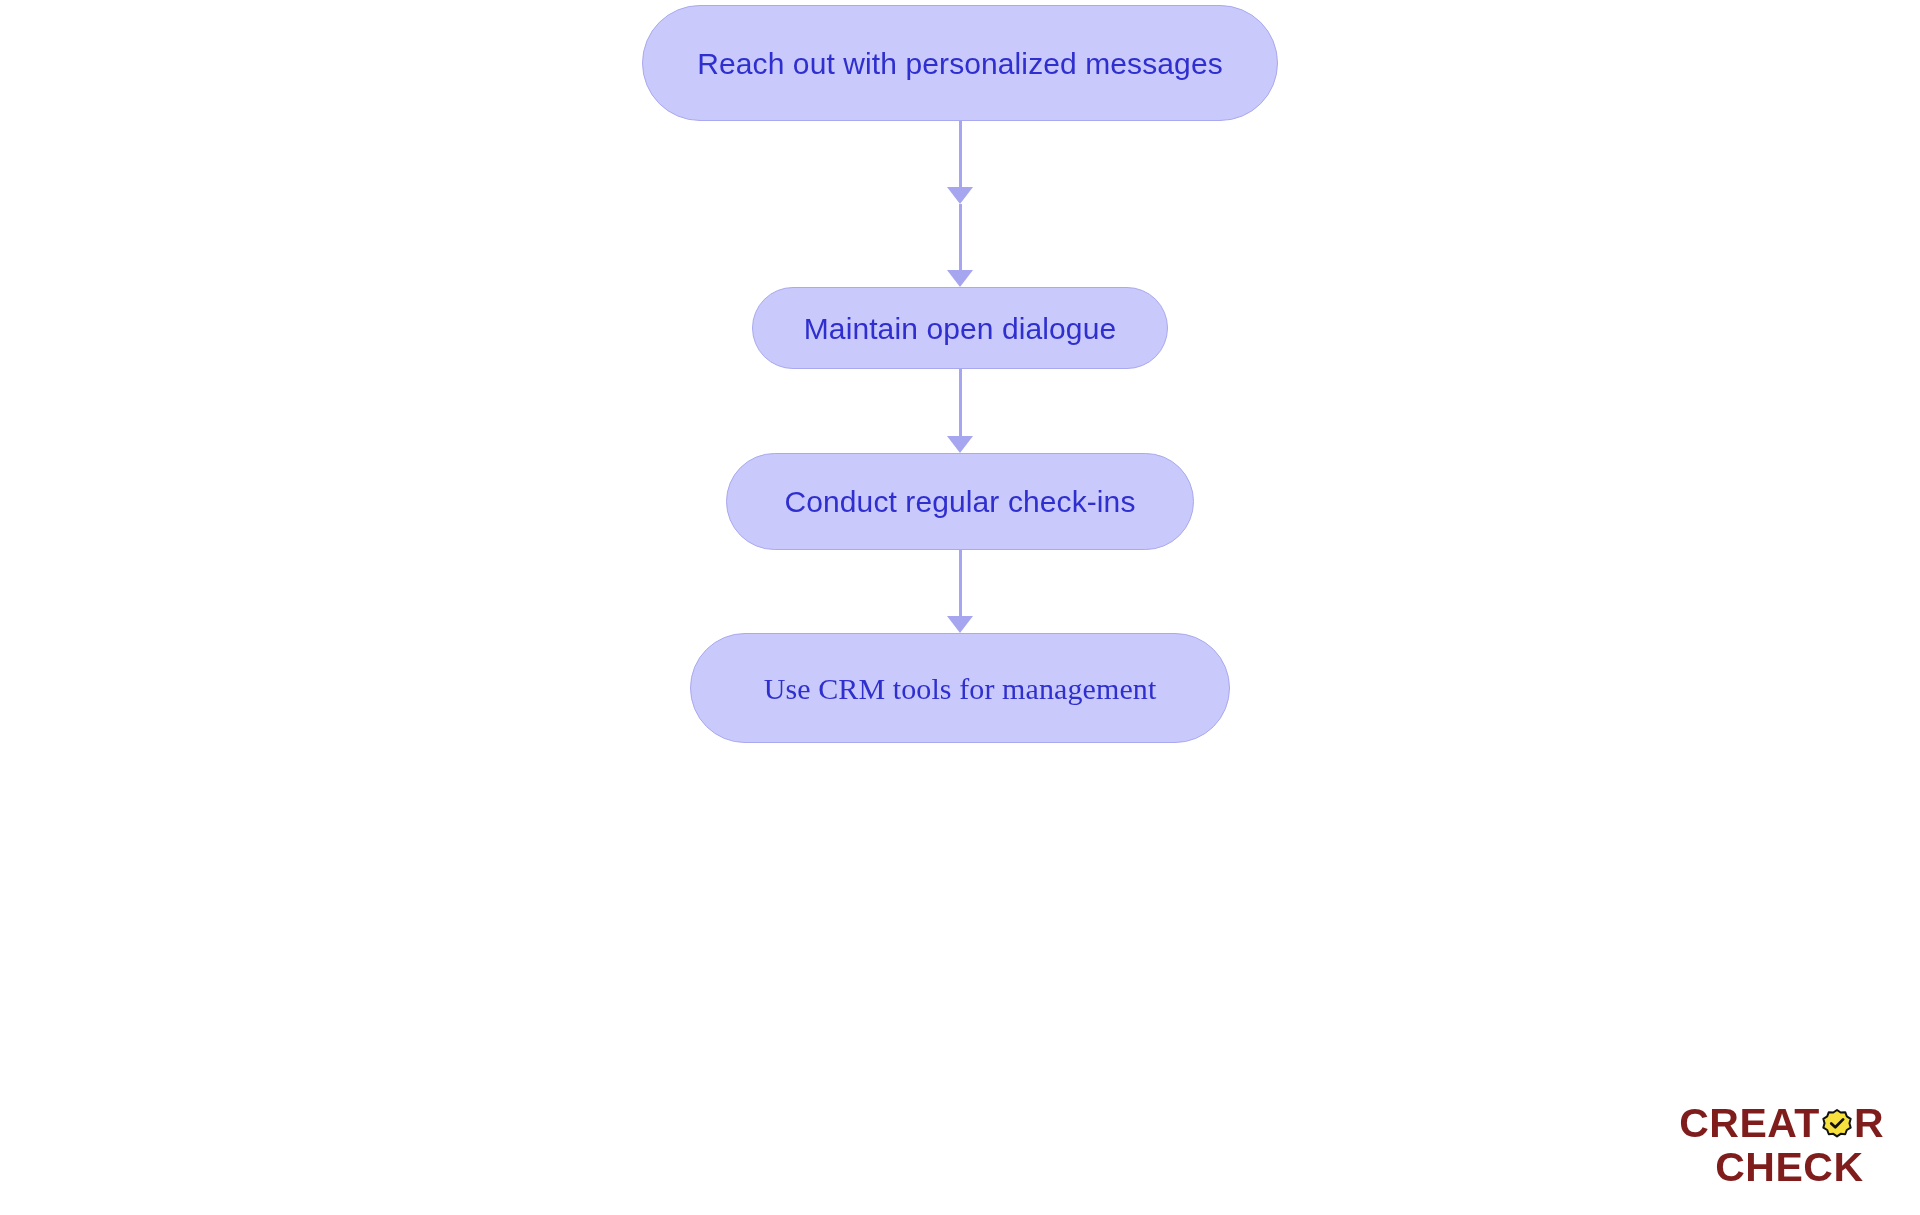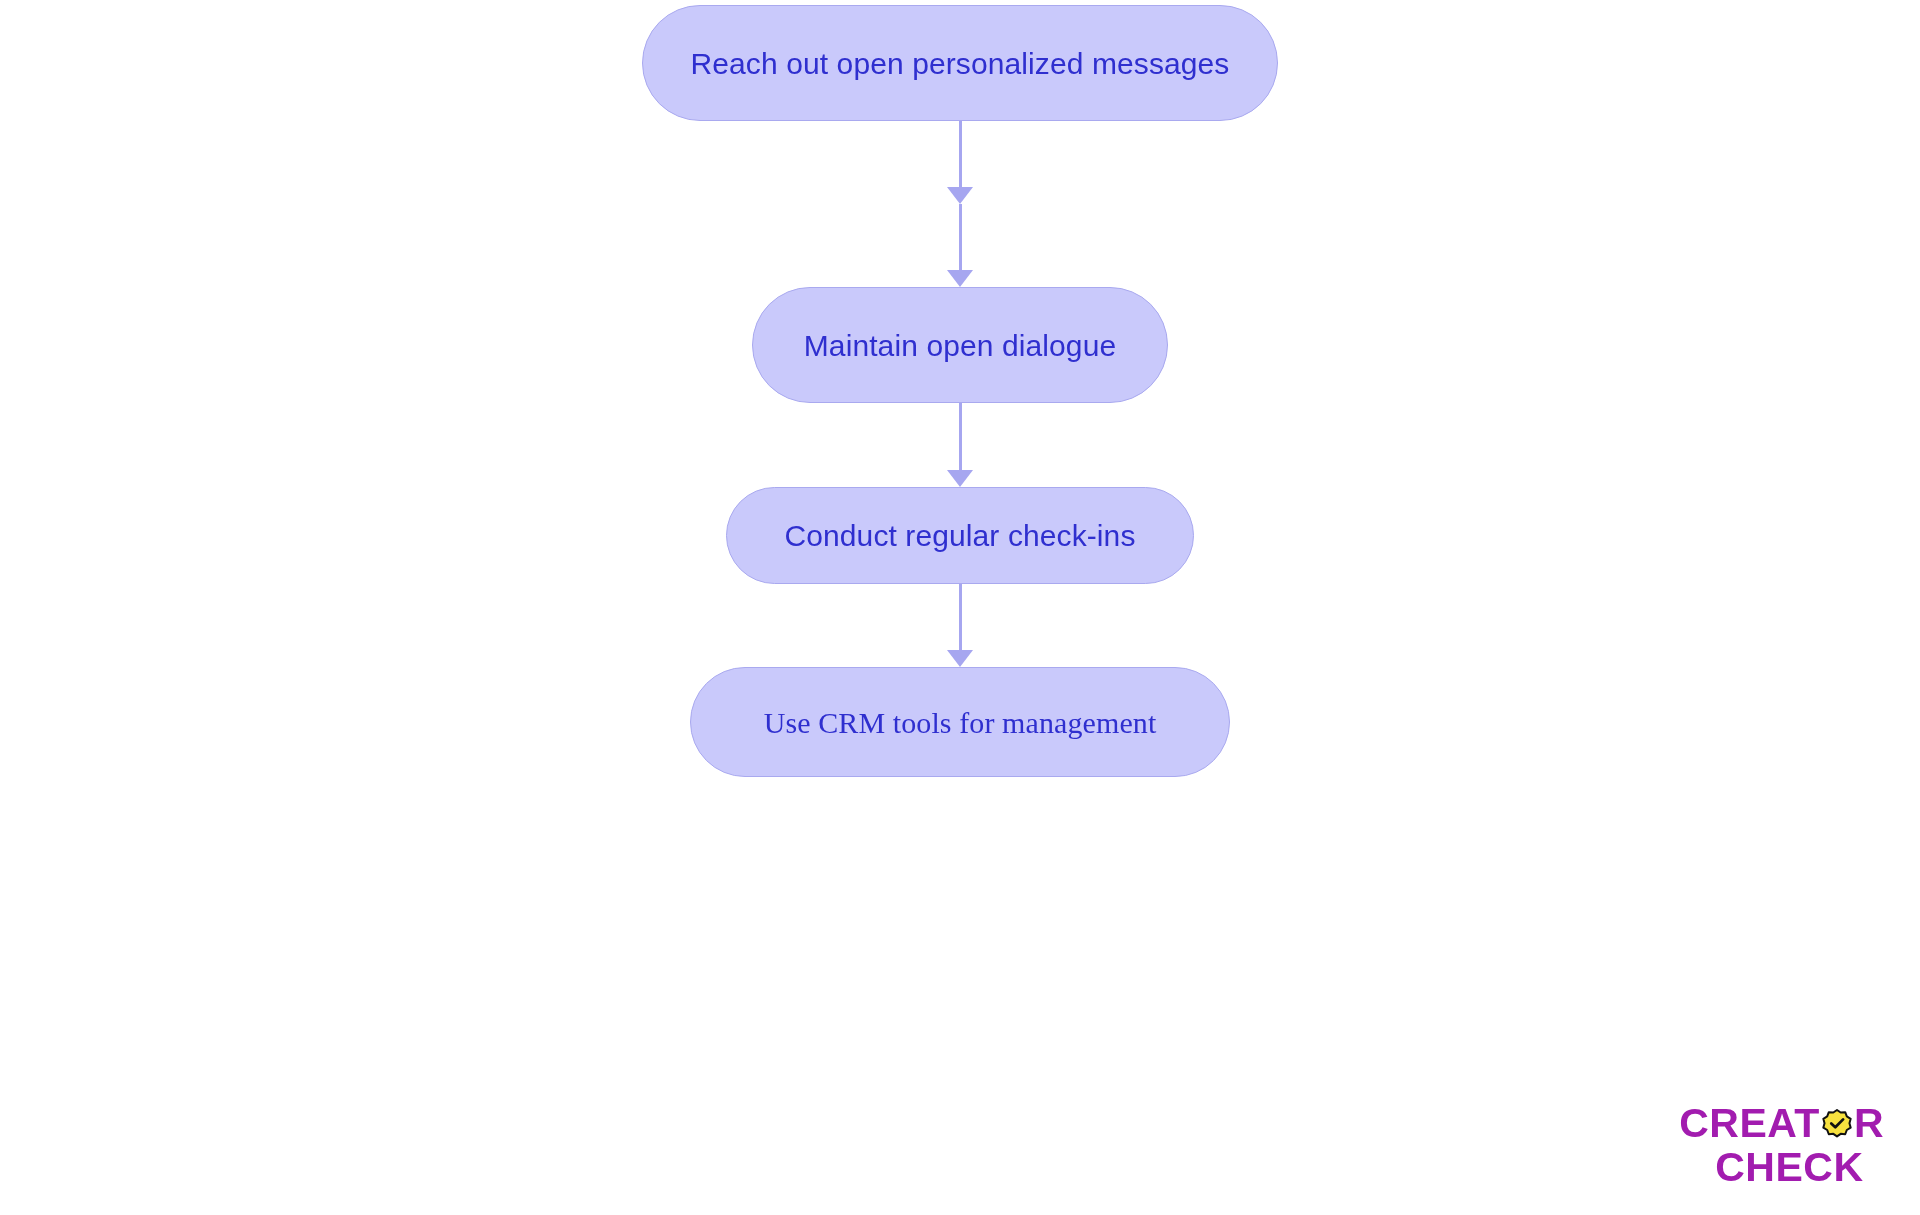--- a/index.html
+++ b/index.html
@@ -66,34 +66,34 @@
     border-right: 13px solid transparent;
     border-top: 17px solid #a6a6f0;
     margin-top: -1px;
   }
 
   
   .n1 { width: 636px; height: 116px; margin-top: 5px; }
   .c1 { height: 83px; }
   .n2 { width: 590px; height: 116px; }
   .c2 { height: 83px; }
-  .n3 { width: 416px; height: 116px; text-align: right; }
+  .n3 { width: 416px; height: 82px; text-align: right; }
   .c3 { height: 84px; }
   .n4 { width: 468px; height: 97px; }
   .c4 { height: 83px; }
   .n5 { width: 540px; height: 110px; font-family: Liberation Serif, serif; }
 
   
   #brand {
     position: absolute;
     right: 36px;
     bottom: 28px;
     text-align: left;
     line-height: 0.96;
-    color: #a21caf;
+    color: #7f1d1d;
     font-family: "Liberation Sans", "DejaVu Sans", sans-serif;
     font-weight: 700;
     font-size: 41px;
     letter-spacing: 0.5px;
   }
   .brand-line {
     display: flex;
     align-items: center;
     white-space: nowrap;
   }
@@ -109,21 +109,21 @@
   .brand-badge svg { display: block; }
 </style>
 </head>
 <body>
 
 <div id="canvas">
 
   <div id="flow">
 
     <div class="node n1">
-      <span class="node-label">Reach out open personalized messages</span>
+      <span class="node-label">Reach out with personalized messages</span>
     </div>
 
     <div class="connector c1">
       <div class="stem"></div>
       <div class="head"></div>
     </div>
 
 
     <div class="connector c2">
       <div class="stem"></div>

